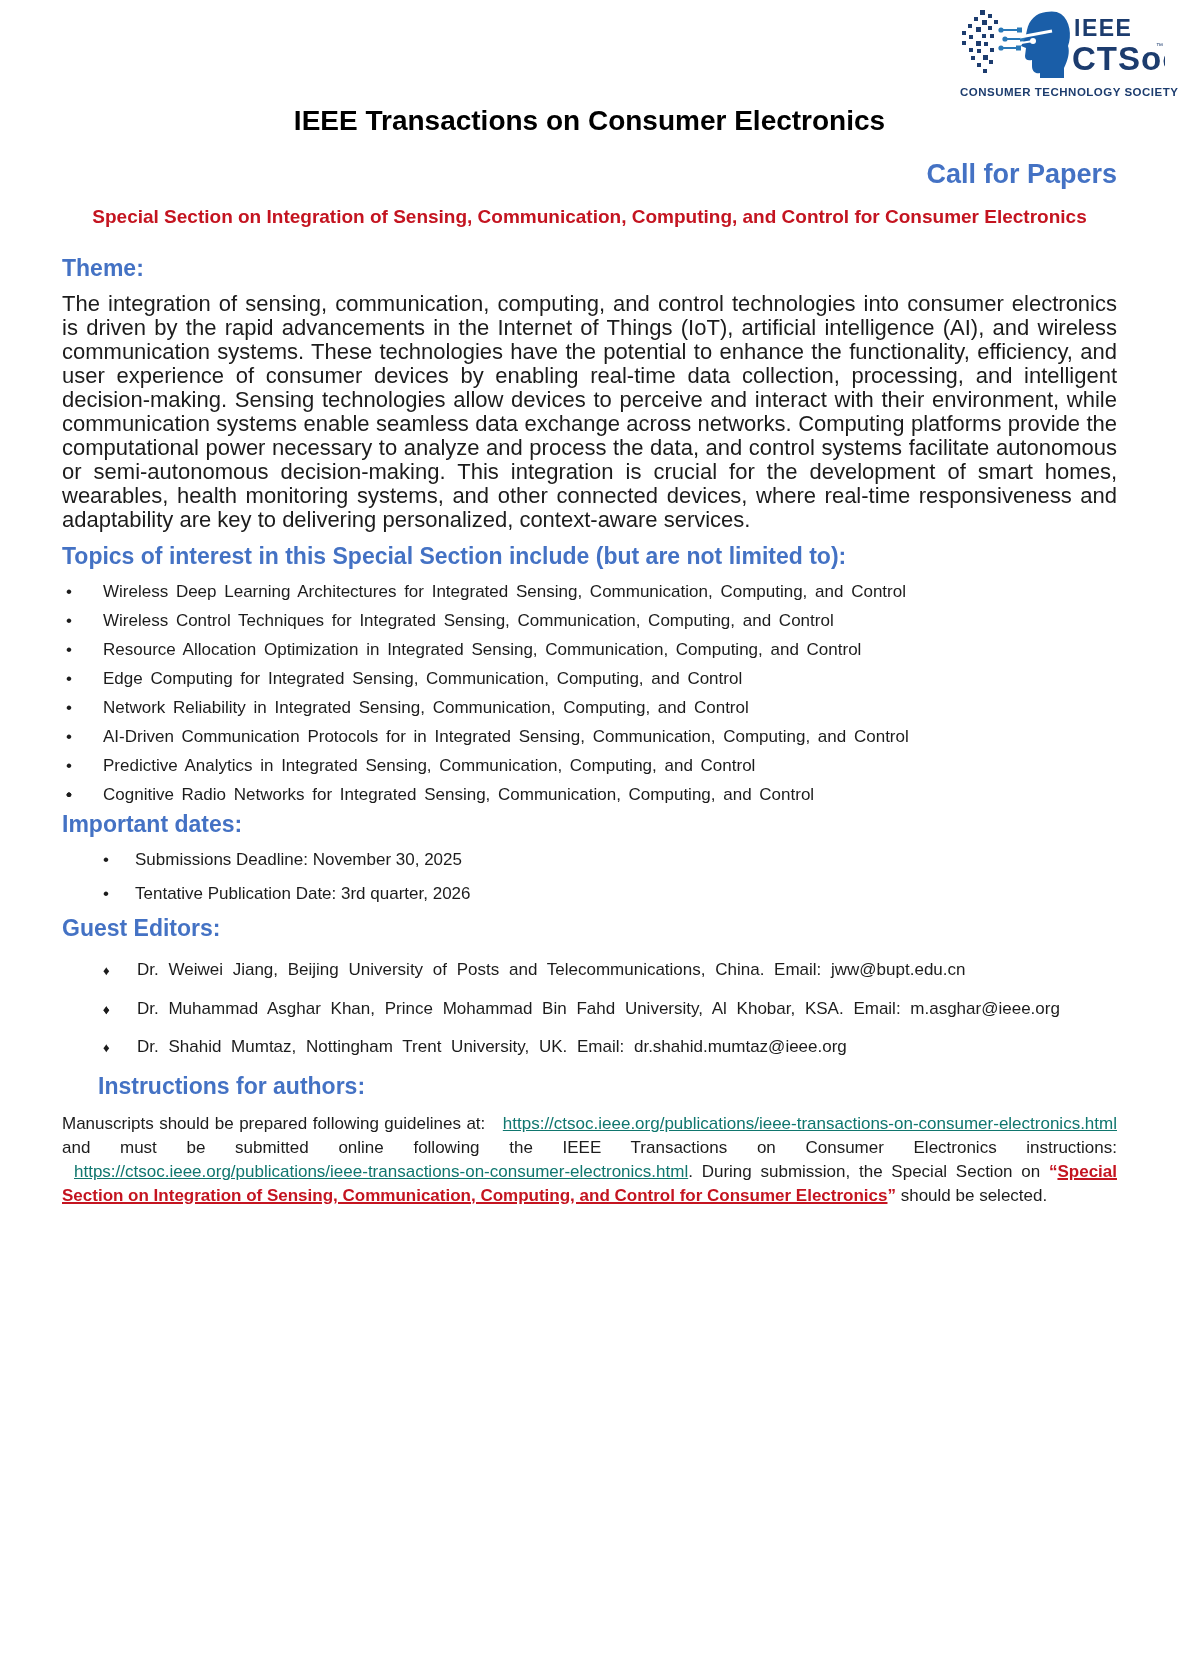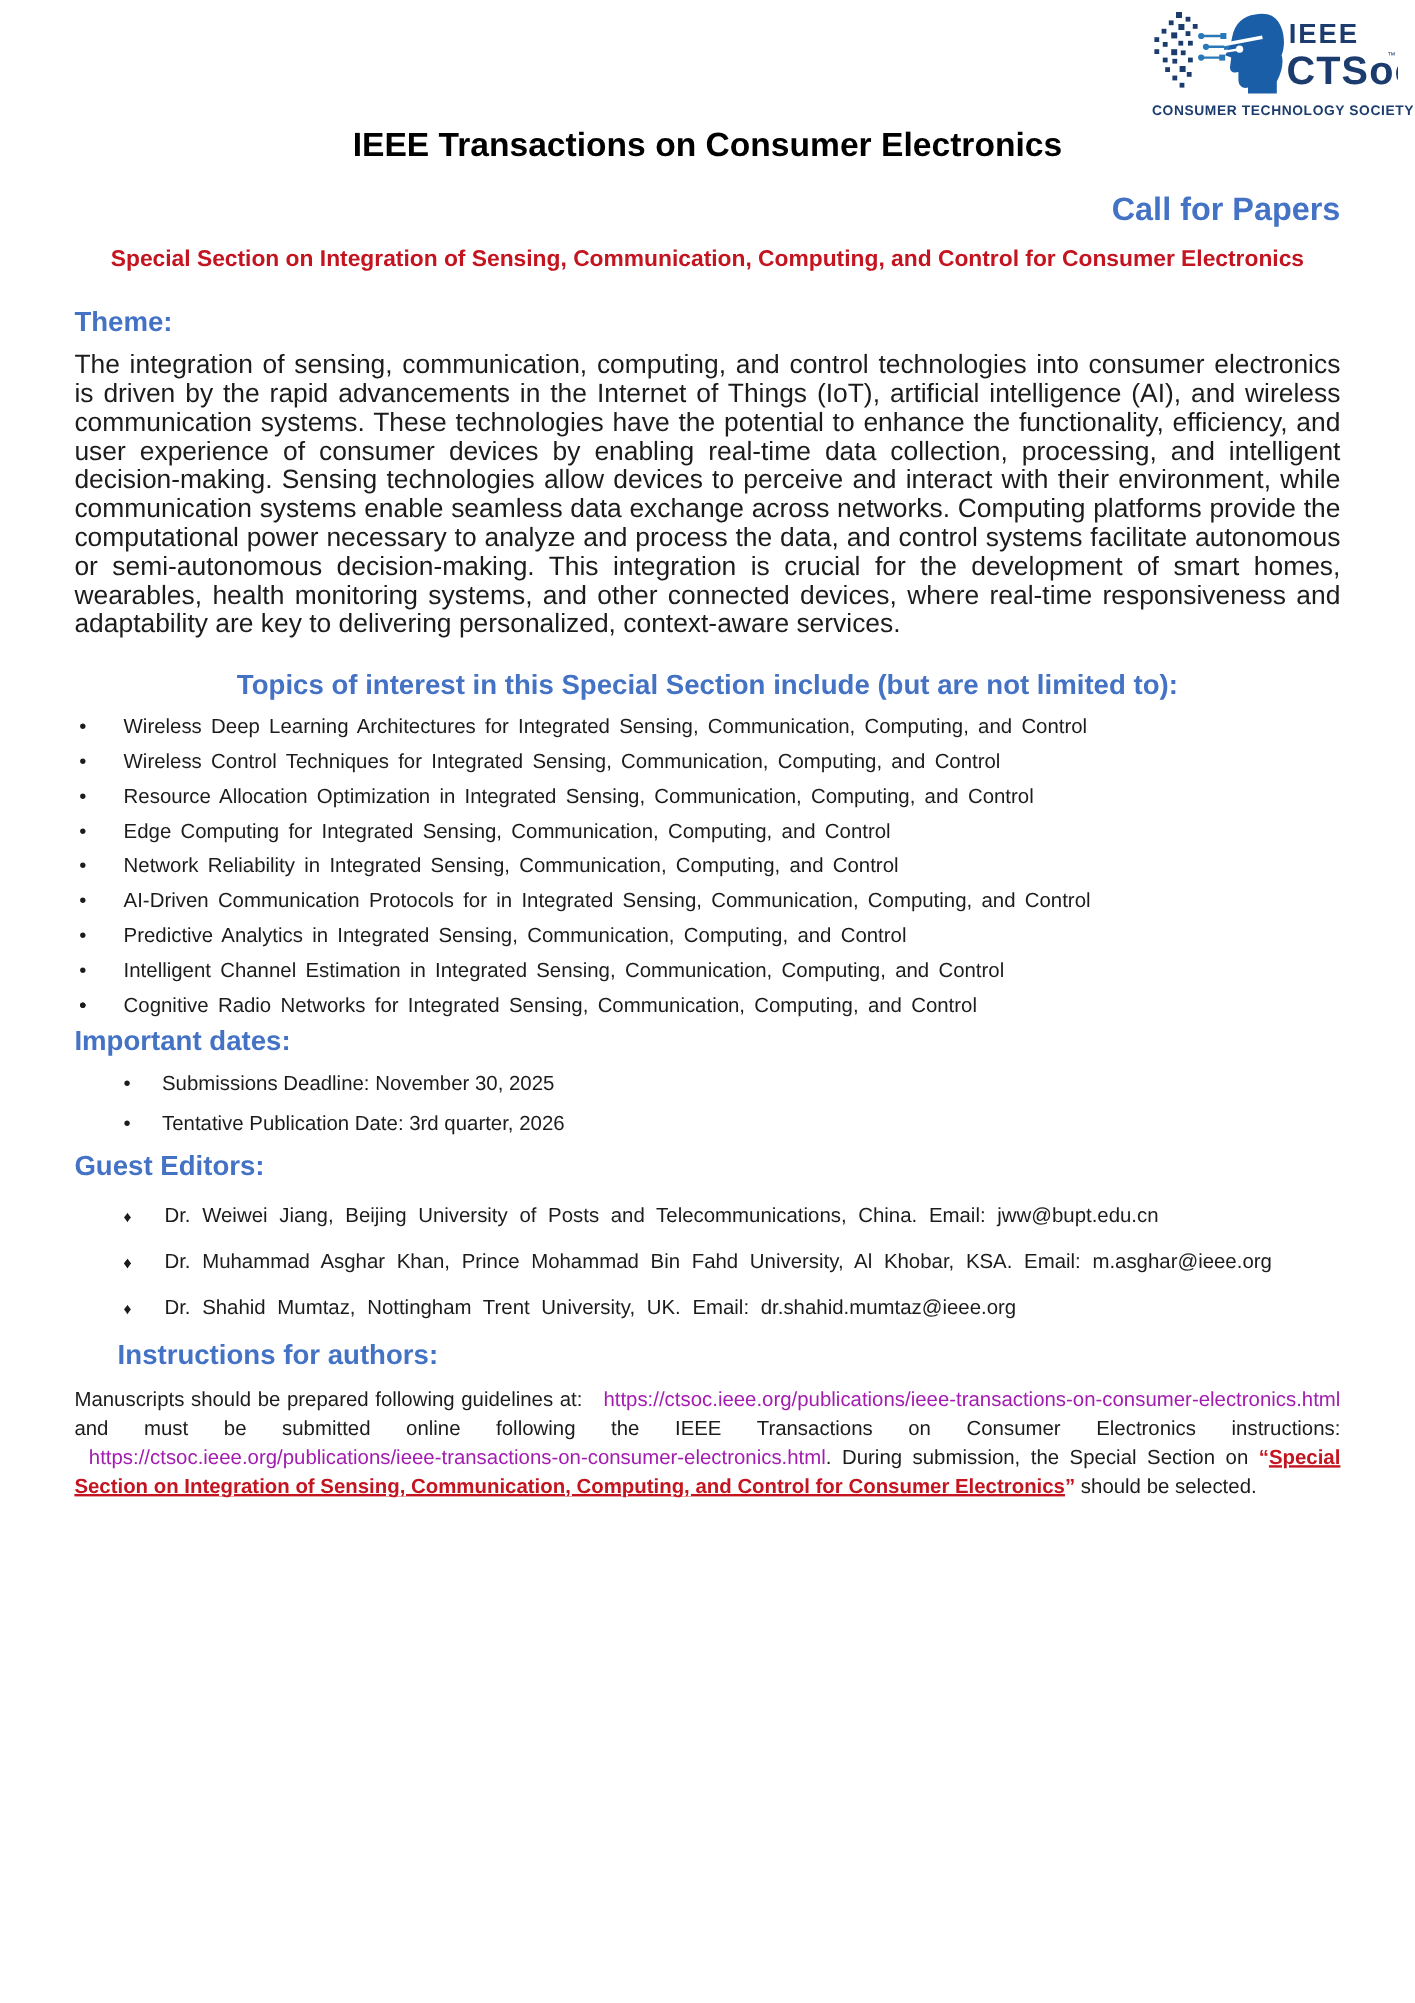--- a/index.html
+++ b/index.html
@@ -49,21 +49,21 @@
   .dates-list .bullet { position:absolute; left:41px; top:0; }
   .editors-list { margin-top:18px; }
   .editors-list li {
     position:relative; padding-left:75px; font-size:17px; line-height:23.5px;
     margin-bottom:15px; word-spacing:5px; text-align:justify;
     overflow-wrap:anywhere; max-width:1055px; box-sizing:border-box;
   }
   .editors-list .bullet { position:absolute; left:41px; top:1px; font-size:13px; word-spacing:0; }
   
   .instructions { font-size:17px; line-height:24px; text-align:justify; margin:14px 0 0 0; }
-  .instructions a { color:#a21caf; overflow-wrap:break-word; cursor:pointer;padding-left:12px; }
+  .instructions a { color:#0f766e; text-decoration:underline; overflow-wrap:break-word; cursor:pointer;padding-left:12px; }
   .red-quote { color:#c41420; font-weight:bold; }
   .red-link {
     color:#c41420; font-weight:bold;
     text-decoration:underline; text-decoration-thickness:2px; text-decoration-color:#c41420;
     cursor:pointer;
   }
   
   .footer { position:absolute; left:62px; top:1546px; width:900px; height:30px; font-size:16px; }
   .footer .eic-label { position:absolute; left:0; color:#953735; }
   .footer .eic-name  { position:absolute; left:172px; color:#1c1c1c; }
@@ -136,30 +136,30 @@
     <div class="logo-tagline">CONSUMER TECHNOLOGY SOCIETY</div>
   </div>
 
   <h1 class="title">IEEE Transactions on Consumer Electronics</h1>
   <div class="cfp">Call for Papers</div>
   <div class="red-heading">Special Section on Integration of Sensing, Communication, Computing, and Control for Consumer Electronics</div>
 
   <div class="section-heading first">Theme:</div>
   <p class="para">The integration of sensing, communication, computing, and control technologies into consumer electronics is driven by the rapid advancements in the Internet of Things (IoT), artificial intelligence (AI), and wireless communication systems. These technologies have the potential to enhance the functionality, efficiency, and user experience of consumer devices by enabling real-time data collection, processing, and intelligent decision-making. Sensing technologies allow devices to perceive and interact with their environment, while communication systems enable seamless data exchange across networks. Computing platforms provide the computational power necessary to analyze and process the data, and control systems facilitate autonomous or semi-autonomous decision-making. This integration is crucial for the development of smart homes, wearables, health monitoring systems, and other connected devices, where real-time responsiveness and adaptability are key to delivering personalized, context-aware services.</p>
 
-  <div class="section-heading" style="margin-top:26px;text-align:center;">Topics of interest in this Special Section include (but are not limited to):</div>
+  <div class="section-heading" style="margin-top:12px;">Topics of interest in this Special Section include (but are not limited to):</div>
   <ul class="topics-list">
     <li><span class="bullet">•</span><span>Wireless Deep Learning Architectures for Integrated Sensing, Communication, Computing, and Control</span></li>
     <li><span class="bullet">•</span><span>Wireless Control Techniques for Integrated Sensing, Communication, Computing, and Control</span></li>
     <li><span class="bullet">•</span><span>Resource Allocation Optimization in Integrated Sensing, Communication, Computing, and Control</span></li>
     <li><span class="bullet">•</span><span>Edge Computing for Integrated Sensing, Communication, Computing, and Control</span></li>
     <li><span class="bullet">•</span><span>Network Reliability in Integrated Sensing, Communication, Computing, and Control</span></li>
     <li><span class="bullet">•</span><span>AI-Driven Communication Protocols for in Integrated Sensing, Communication, Computing, and Control</span></li>
     <li><span class="bullet">•</span><span>Predictive Analytics in Integrated Sensing, Communication, Computing, and Control</span></li>
-    <li><span class="bullet">•</span><span>Intelligent Channel Estimation in Integrated Sensing, Communication, Computing, and Control</span></li>
+    <li><span class="bullet">•</span></li>
     <li><span class="bullet">•</span></li>
     <li><span class="bullet">•</span><span>Cognitive Radio Networks for Integrated Sensing, Communication, Computing, and Control</span></li>
   </ul>
 
   <div class="section-heading" style="margin-top:2px;">Important dates:</div>
   <ul class="dates-list">
     <li><span class="bullet">•</span><span>Submissions Deadline: November 30, 2025</span></li>
     <li><span class="bullet">•</span><span>Tentative Publication Date: 3rd quarter, 2026</span></li>
   </ul>
 

